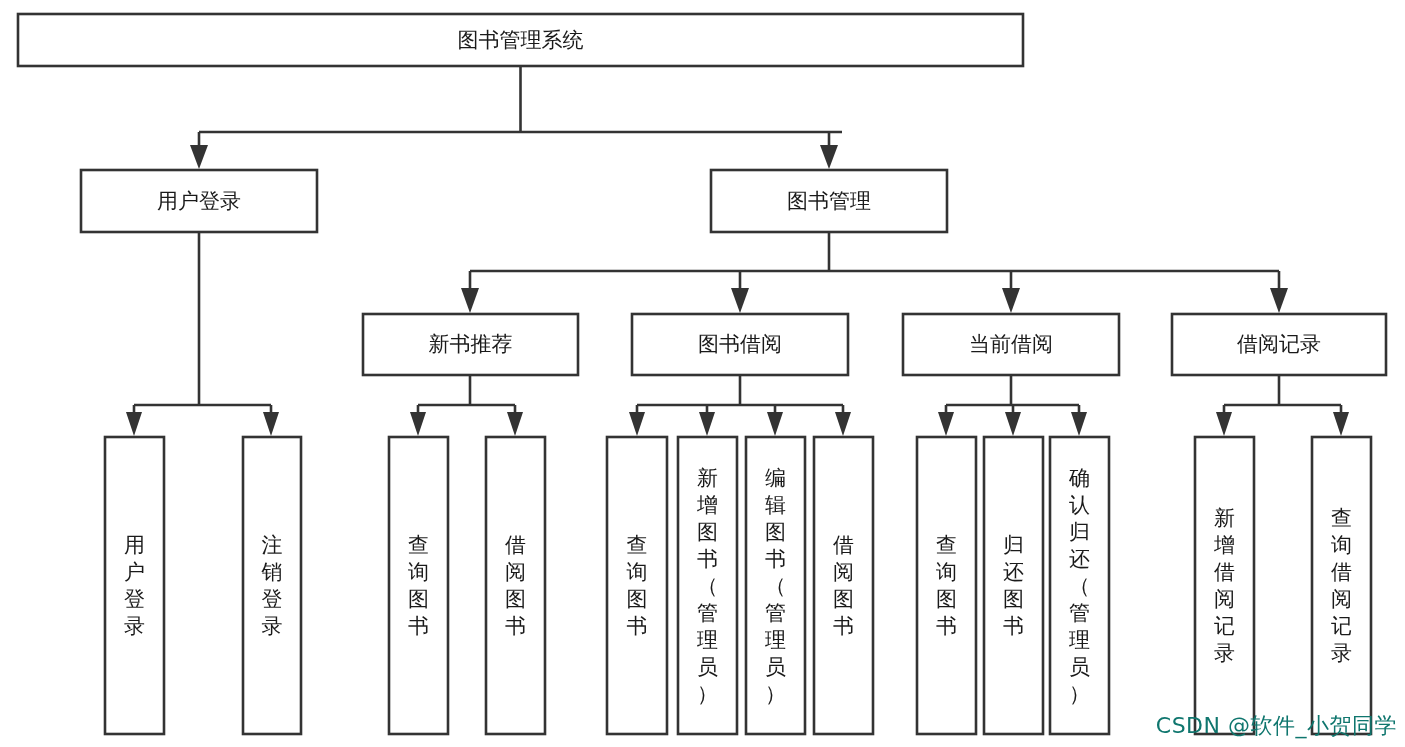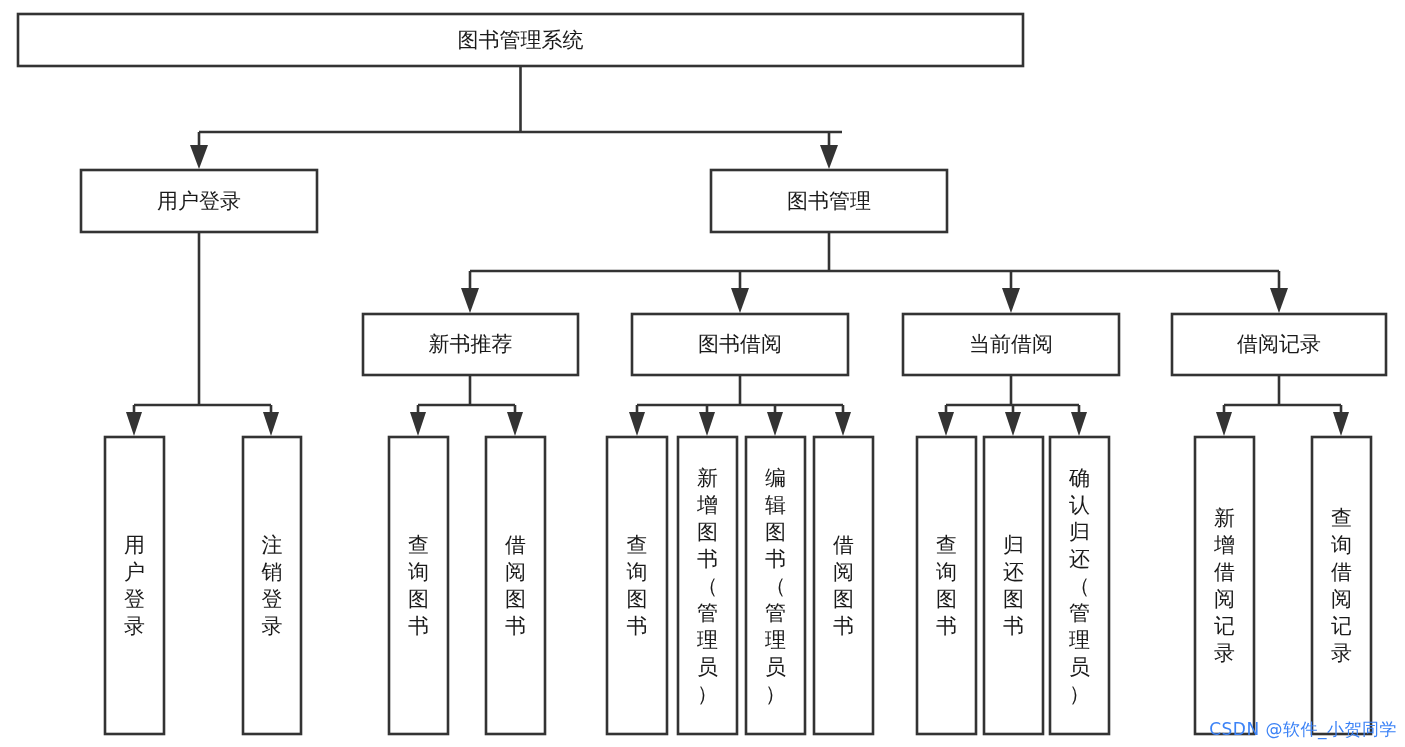--- a/index.html
+++ b/index.html
@@ -47,22 +47,22 @@
   }
   .arrowhead {
     fill: #333333;
     stroke: none;
   }
   .watermark {
     position: absolute;
     right: 8px;
     bottom: 6px;
     font-family: "DejaVu Sans", "Liberation Sans", sans-serif;
-    font-size: 17px;
-    color: #3b82f6;
+    font-size: 22px;
+    color: #0f766e;
     white-space: nowrap;
     letter-spacing: 0.5px;
   }
 </style>
 </head>
 <body>
 
 <svg id="diagram" viewBox="0 0 1405 747">
 
   <g>

